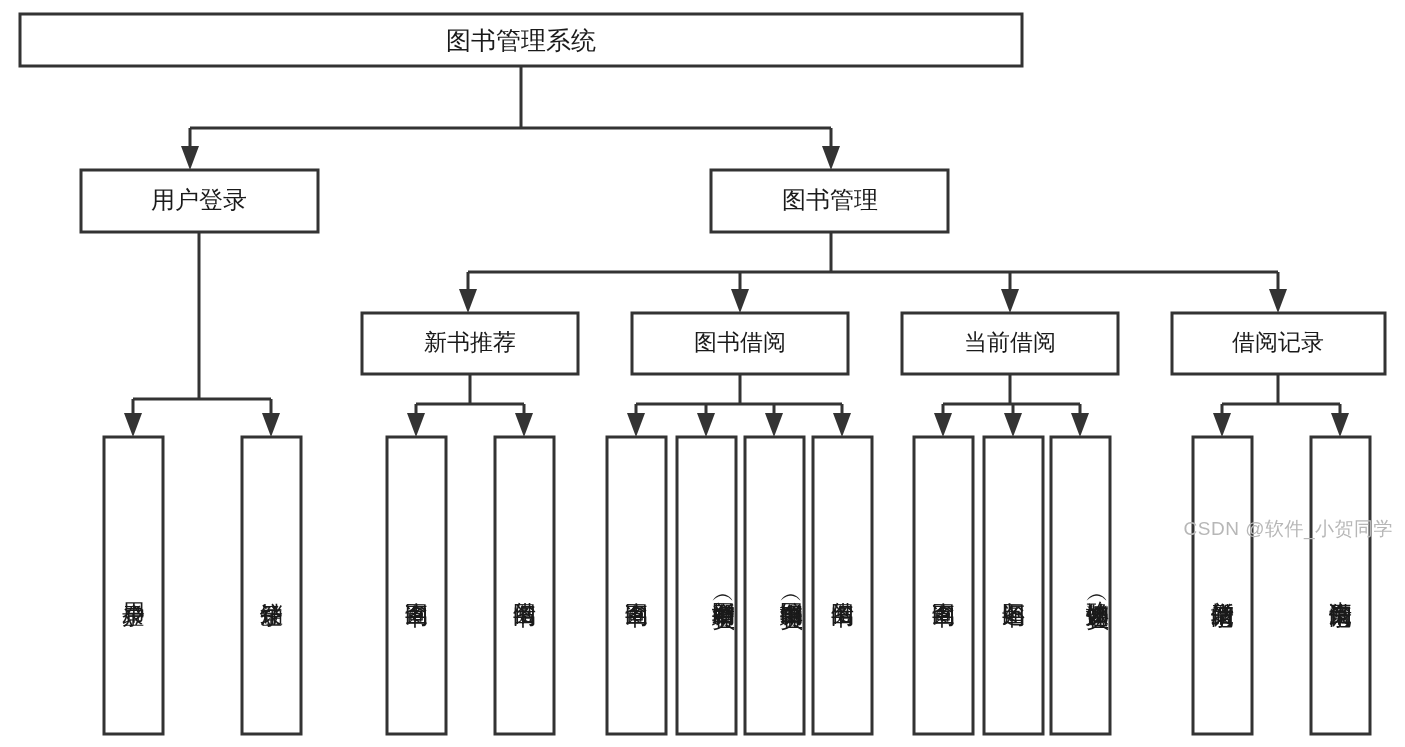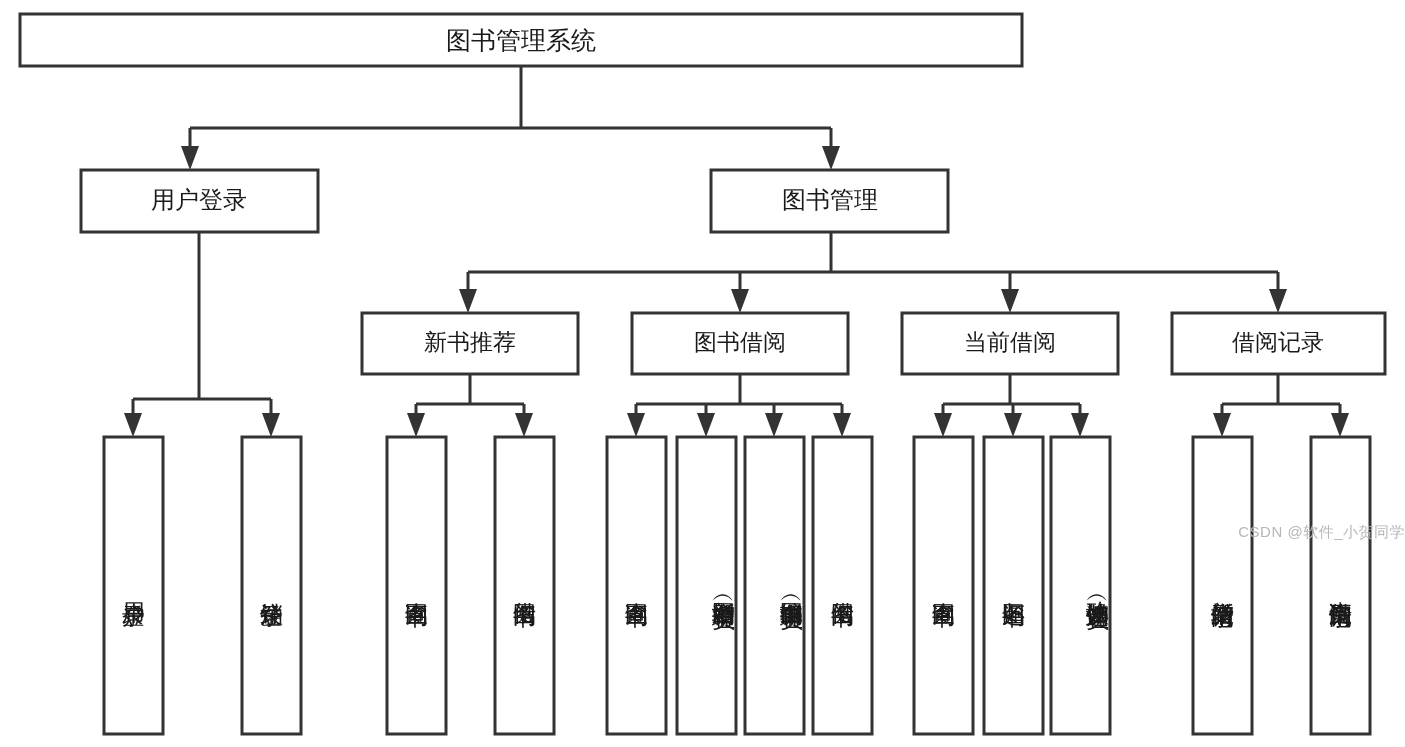--- a/index.html
+++ b/index.html
@@ -58,24 +58,24 @@
     font-size: 23px;
     line-height: 1.08;
     color: #1a1a1a;
     letter-spacing: 1px;
     white-space: nowrap;
     text-align: center;
     pointer-events: none;
   }
   .watermark {
     position: absolute;
-    right: 0;
+    right: 12px;
     bottom: 4px;
     font-family: "Liberation Sans", "DejaVu Sans", sans-serif;
-    font-size: 15px;
+    font-size: 19px;
     color: #b7b7b7;
     letter-spacing: 0.5px;
     white-space: nowrap;
   }
 </style>
 </head>
 <body>
 
 <div id="diagram-root">
 

